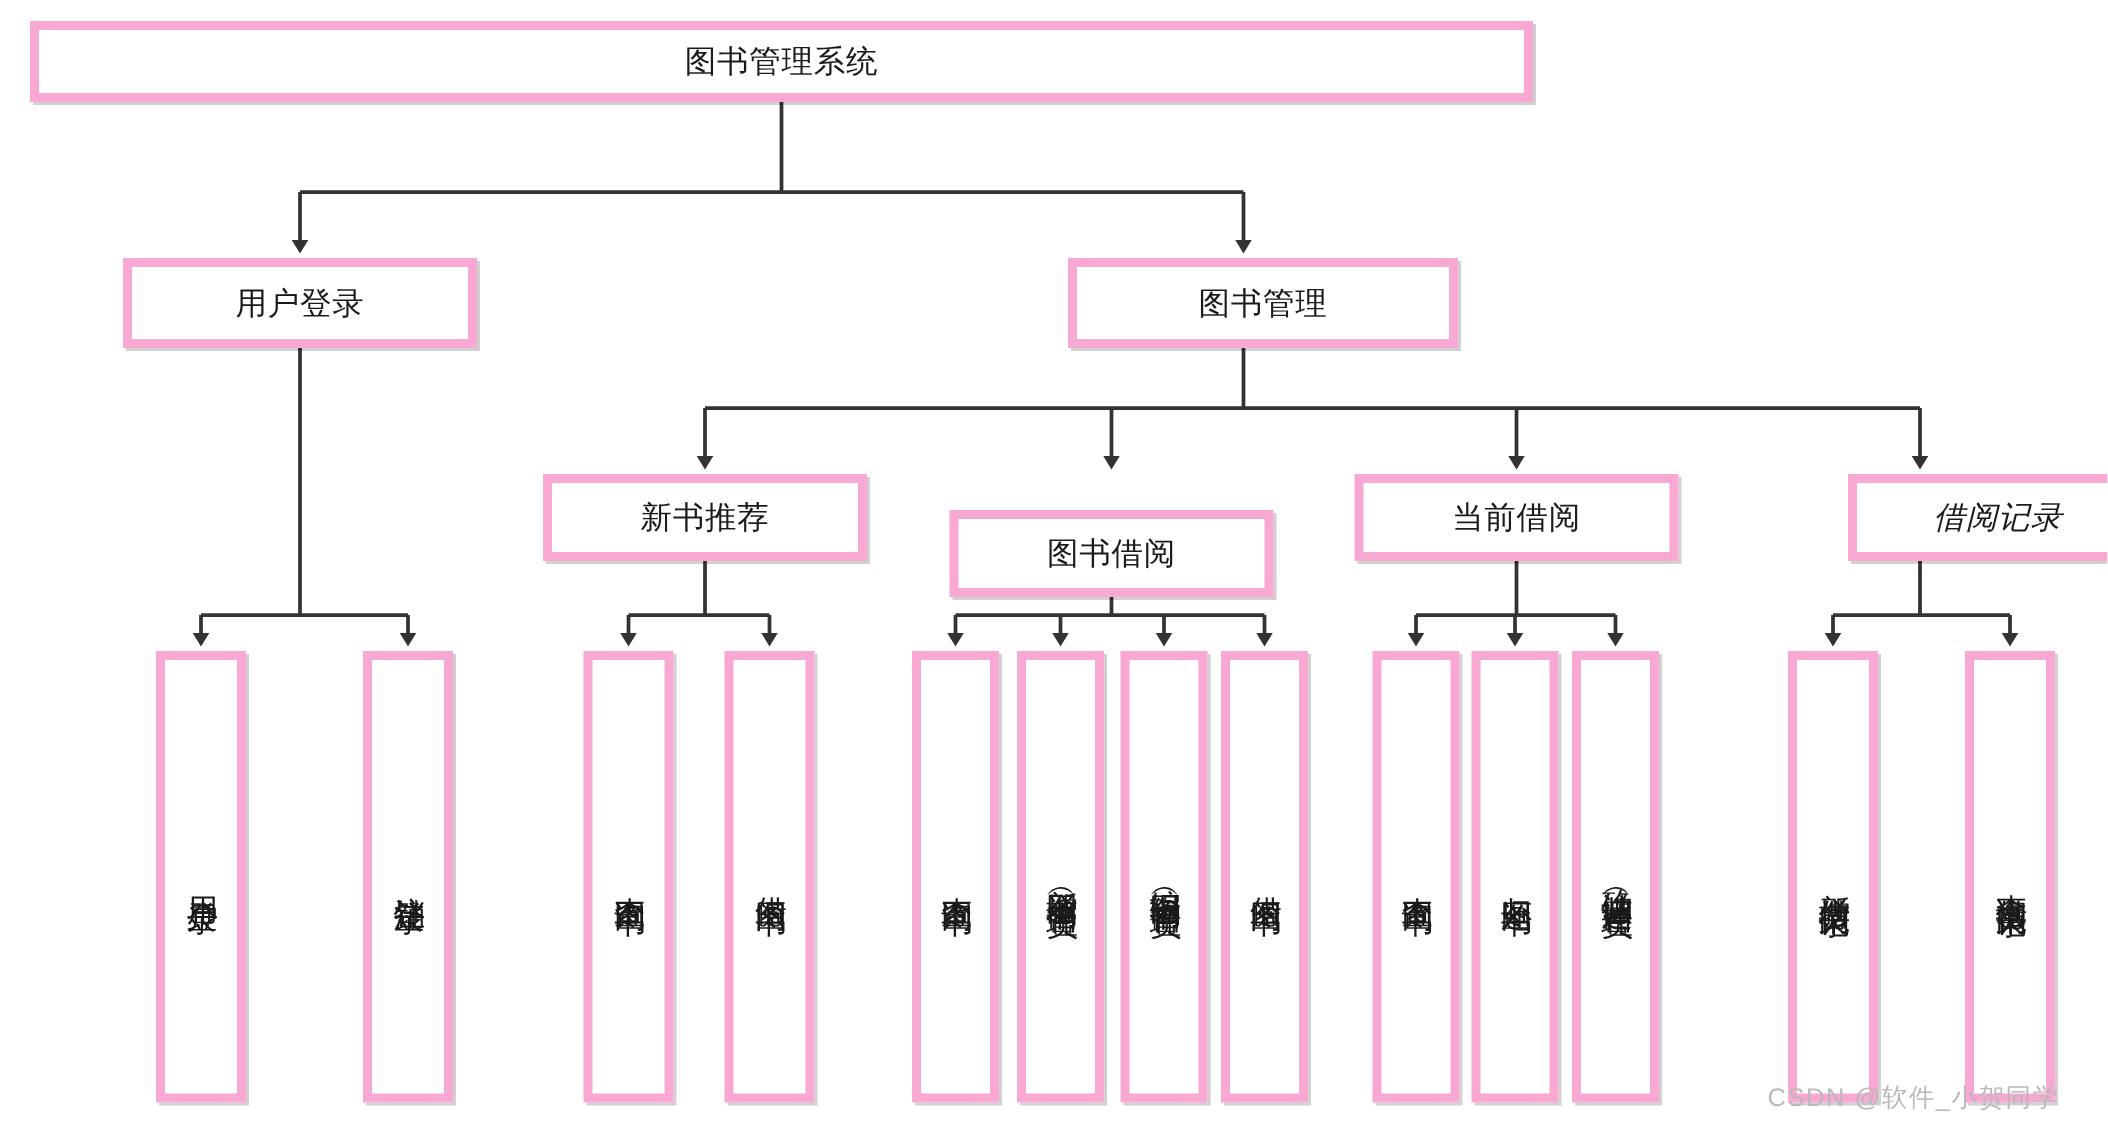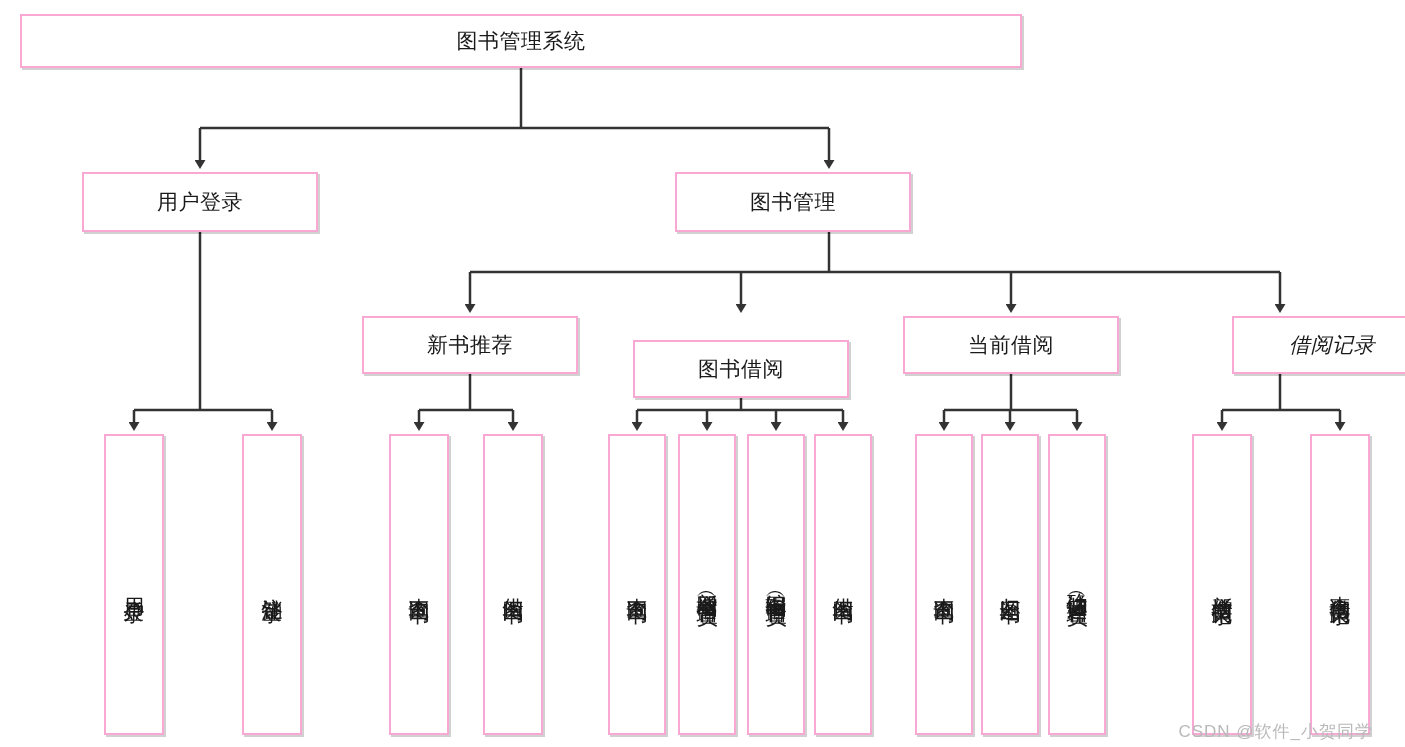--- a/index.html
+++ b/index.html
@@ -21,21 +21,21 @@
     position: absolute;
     left: 0;
     top: 0;
     width: 1405px;
     height: 747px;
     pointer-events: none;
   }
   .node {
     position: absolute;
     box-sizing: border-box;
-    border: 2px solid #f9a8d4;
+    border: 6px solid #f9a8d4;
     background: #ffffff;
     box-shadow: 2px 2px 0 rgba(0,0,0,0.18);
     display: flex;
     align-items: center;
     justify-content: center;
     color: #1a1a1a;
     overflow: hidden;
   }
   .node.h {
     font-size: 21px;
@@ -117,21 +117,21 @@
       </g>
   </svg>
 
   <div id="nodes-layer">
       <div class="node h" style="left: 20px; top: 14px; width: 1002px; height: 54px;">
         <span class="lbl">图书管理系统</span>
       </div>
       <div class="node h" style="left: 82px; top: 172px; width: 236px; height: 60px;">
         <span class="lbl">用户登录</span>
       </div>
-      <div class="node h" style="left: 675px; top: 172px; width: 236px; height: 60px;">
+      <div class="node h" style="left: 712px; top: 172px; width: 260px; height: 60px;">
         <span class="lbl">图书管理</span>
       </div>
       <div class="node h" style="left: 362px; top: 316px; width: 216px; height: 58px;">
         <span class="lbl">新书推荐</span>
       </div>
       <div class="node h" style="left: 633px; top: 316px; width: 216px; height: 58px; margin-top: 24px;">
         <span class="lbl">图书借阅</span>
       </div>
       <div class="node h" style="left: 903px; top: 316px; width: 216px; height: 58px;">
         <span class="lbl">当前借阅</span>

